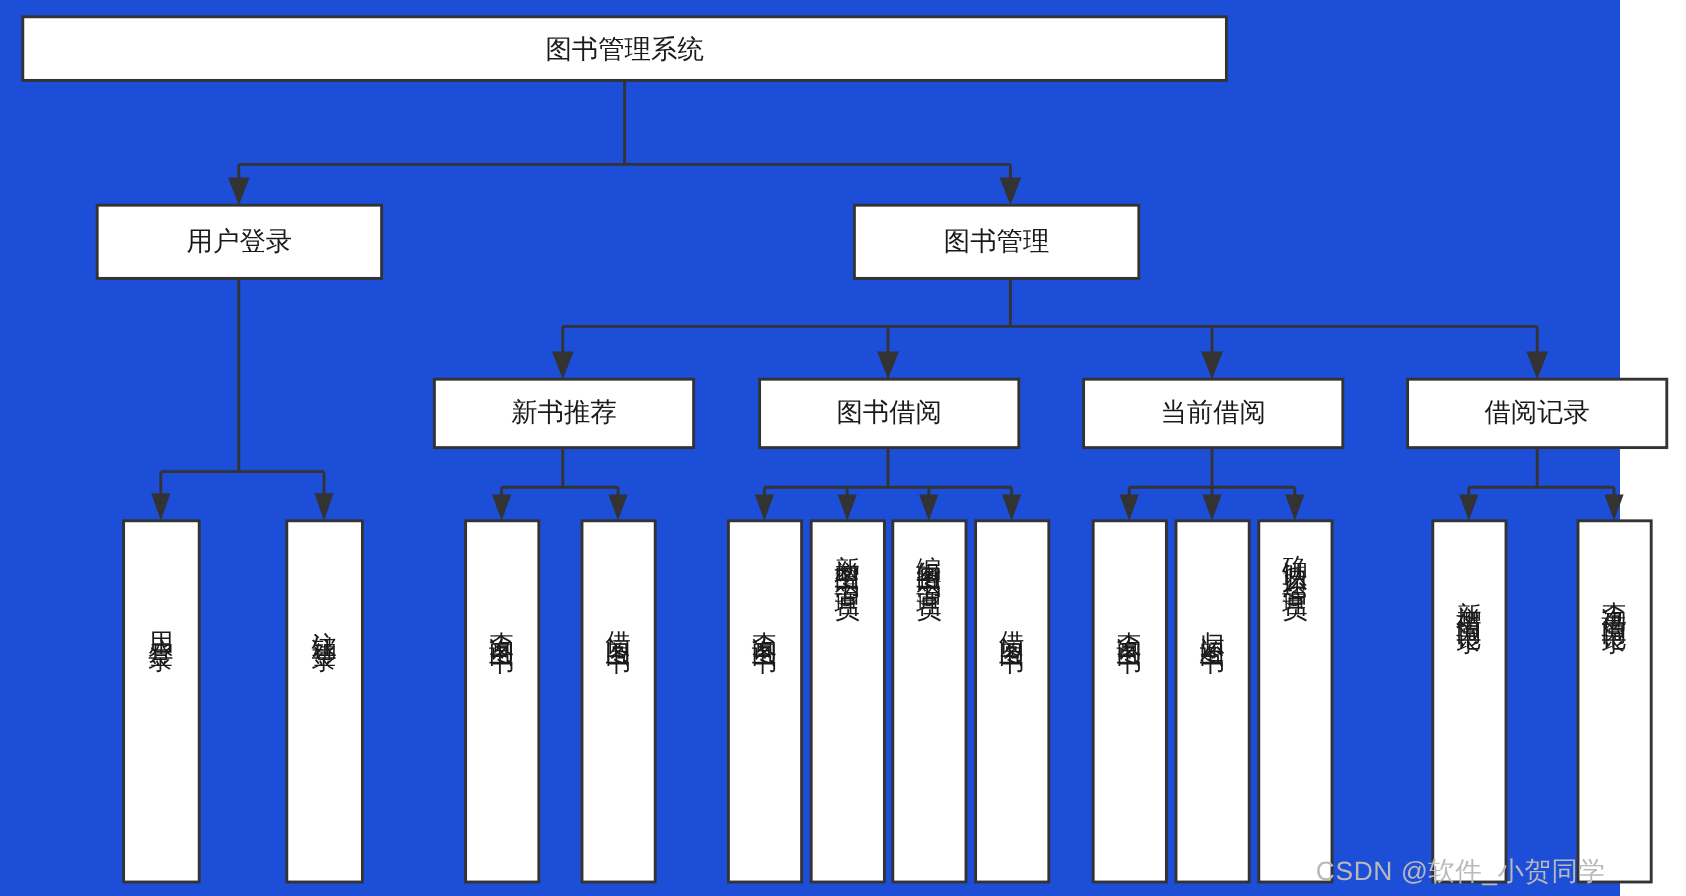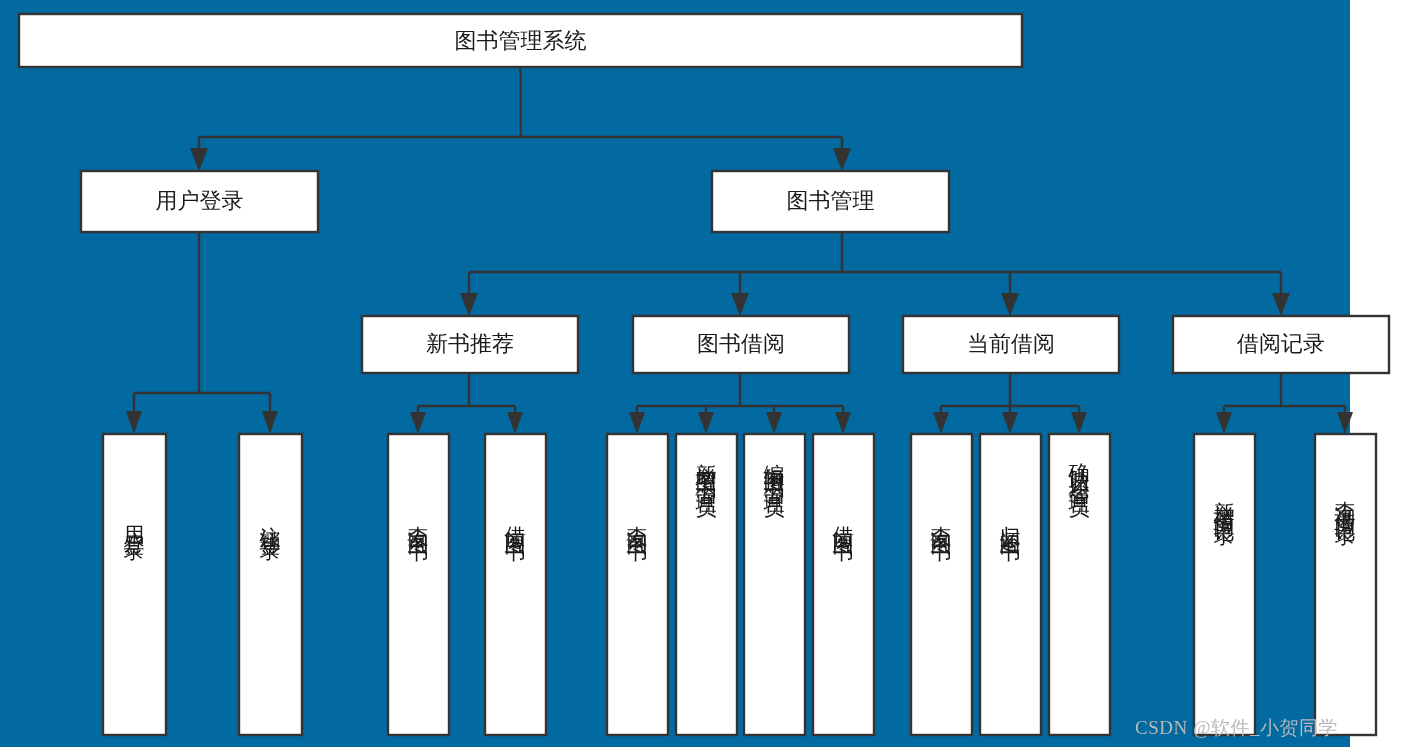--- a/index.html
+++ b/index.html
@@ -11,21 +11,21 @@
   body {
     width: 1405px;
     height: 747px;
     font-family: "DejaVu Sans", "Liberation Sans", sans-serif;
     overflow: hidden;
   }
   #diagram-root {
     position: relative;
     width: 1350px;
     height: 747px;
-    background: #0369a1;
+    background: #1d4ed8;
   }
   svg#tree-svg {
     position: absolute;
     left: 0;
     top: 0;
     width: 1405px;
     height: 747px;
     display: block;
   }
   .node-box {
@@ -55,22 +55,22 @@
     font-size: 21px;
     fill: #1a1a1a;
     writing-mode: vertical-rl;
     text-orientation: upright;
     letter-spacing: 5px;
   }
   .watermark-text {
     position: absolute;
     right: 12px;
     bottom: 6px;
-    font-family: Liberation Serif, serif;
-    font-size: 19px;
+    font-family: Liberation Sans, sans-serif;
+    font-size: 22px;
     color: #b9b9b9;
     white-space: nowrap;
     user-select: none;
     letter-spacing: 0.5px;
   }
 </style>
 </head>
 <body>
 
 <div id="diagram-root">

